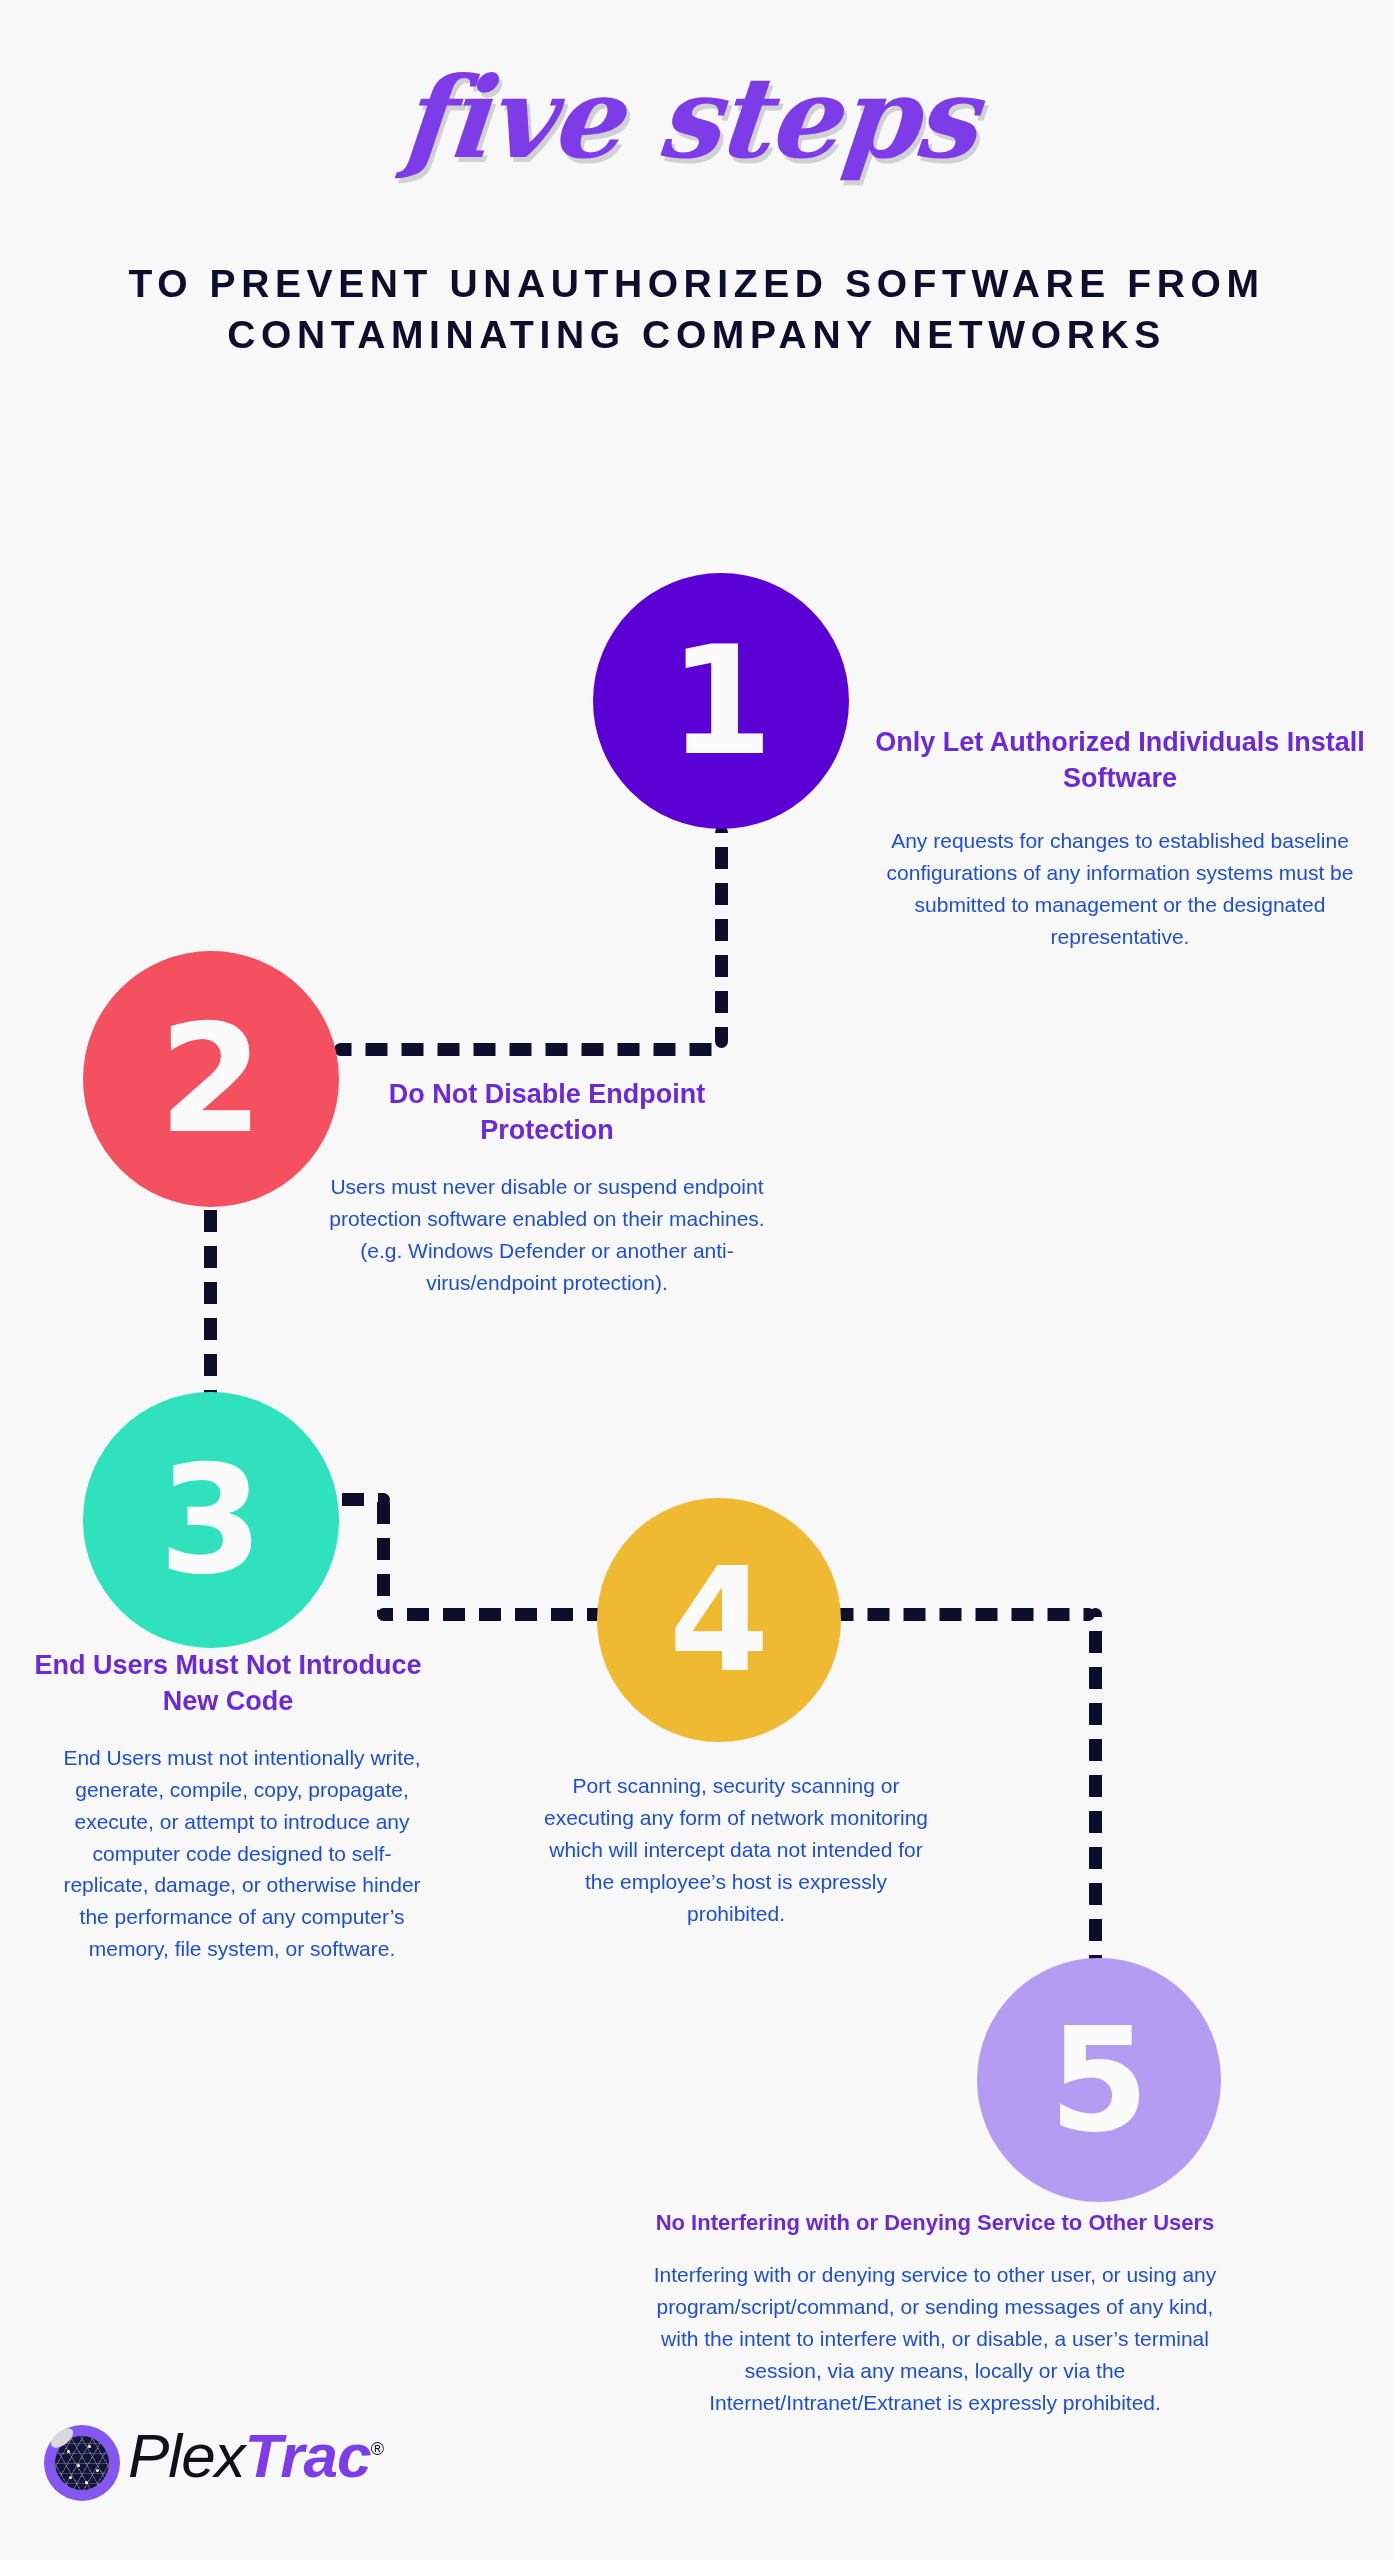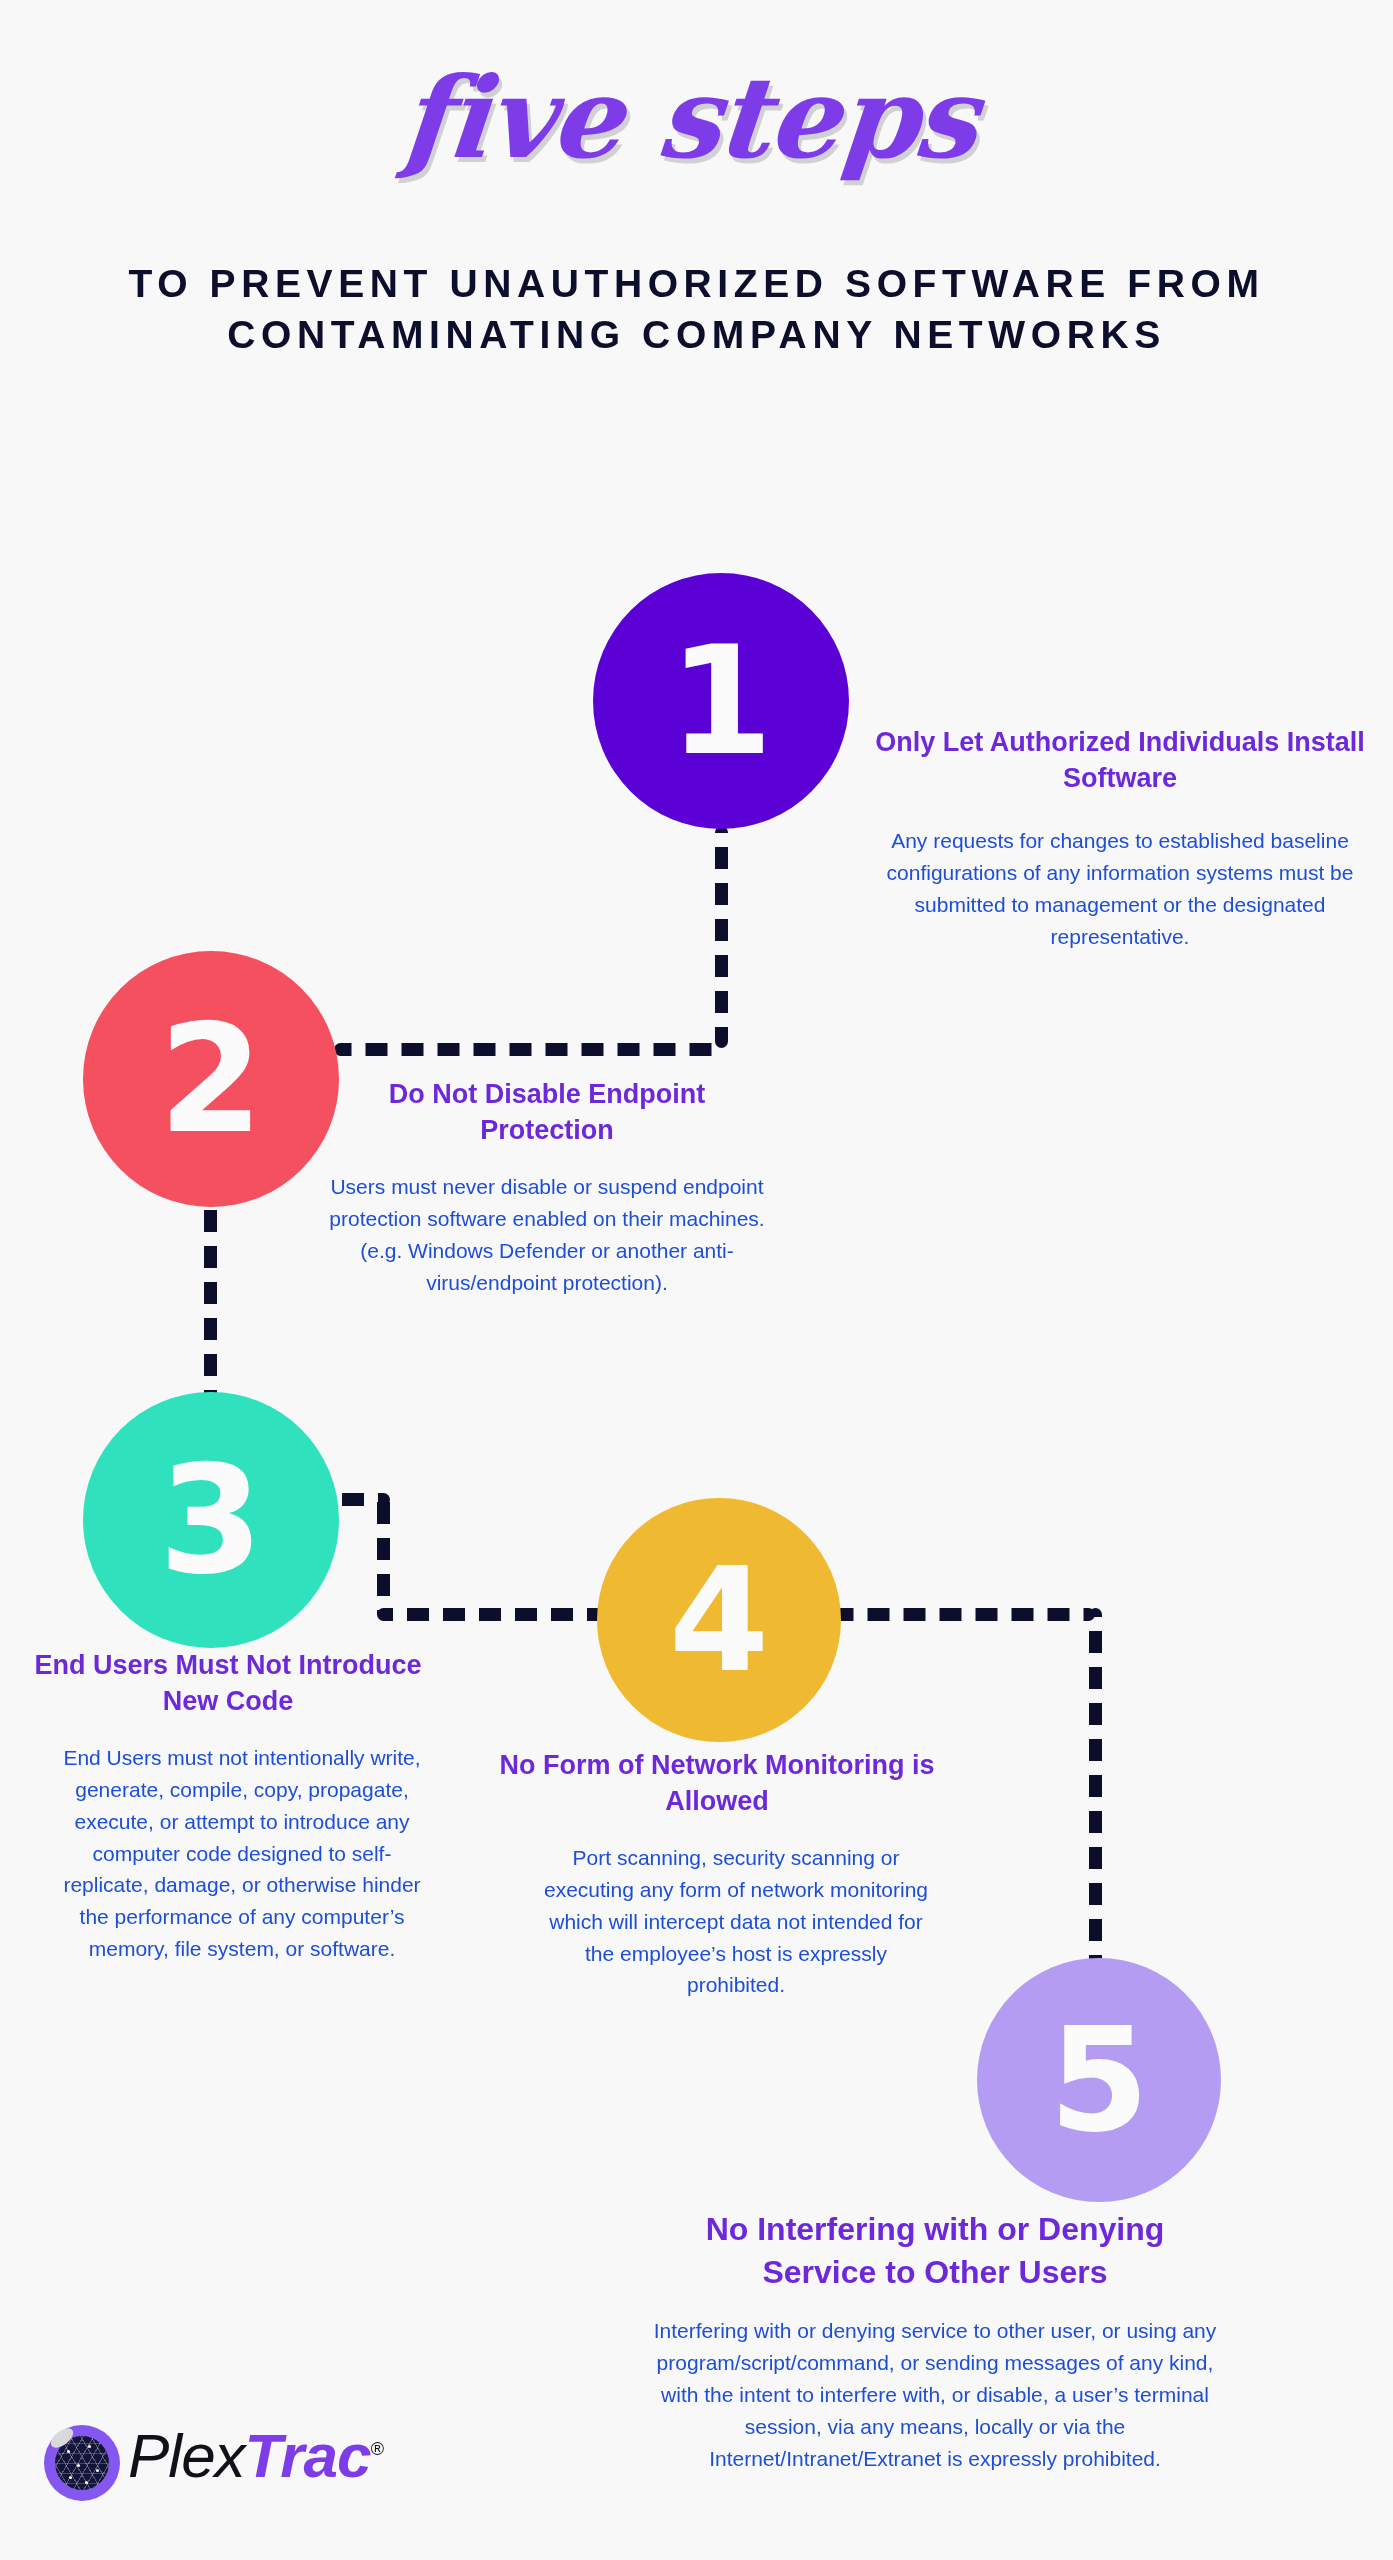--- a/index.html
+++ b/index.html
@@ -114,21 +114,21 @@
 
   #block-3 { left: 33px;  top: 1648px; width: 390px; }
   #block-3 .step-title { font-size: 27px; }
   #block-3 .step-body  { font-size: 21px; margin-top: 22px; margin-left: 28px; }
 
   #block-4 { left: 497px; top: 1748px; width: 440px; }
   #block-4 .step-title { font-size: 27px; }
   #block-4 .step-body  { font-size: 21px; margin-top: 22px; margin-left: 38px; }
 
   #block-5 { left: 645px; top: 2208px; width: 580px; }
-  #block-5 .step-title { font-size: 32px; text-align: center; }
+  #block-5 .step-title { font-size: 22px; text-align: center; }
   #block-5 .step-body  { font-size: 21px; margin-top: 22px; }
 
   
   #logo {
     position: absolute;
     left: 44px;
     top: 2425px;
     display: flex;
     font-style: italic;
   }
@@ -231,21 +231,20 @@
     <div class="step-title">Do Not Disable Endpoint Protection</div>
     <div class="step-body">Users must never disable or suspend endpoint protection software enabled on their machines. (e.g. Windows Defender or another anti-virus/endpoint protection).</div>
   </div>
 
   <div class="step-block" id="block-3">
     <div class="step-title">End Users Must Not Introduce New Code</div>
     <div class="step-body">End Users must not intentionally write, generate, compile, copy, propagate, execute, or attempt to introduce any computer code designed to self-replicate, damage, or otherwise hinder the performance of any computer’s memory, file system, or software.</div>
   </div>
 
   <div class="step-block" id="block-4">
-    <div class="step-title">No Form of Network Monitoring is Allowed</div>
     <div class="step-body">Port scanning, security scanning or executing any form of network monitoring which will intercept data not intended for the employee’s host is expressly prohibited.</div>
   </div>
 
   <div class="step-block" id="block-5">
     <div class="step-title">No Interfering with or Denying Service to Other Users</div>
     <div class="step-body">Interfering with or denying service to other user, or using any program/script/command, or sending messages of any kind, with the intent to interfere with, or disable, a user’s terminal session, via any means, locally or via the Internet/Intranet/Extranet is expressly prohibited.</div>
   </div>
 
   <div id="logo">
     <div class="logo-mark">

